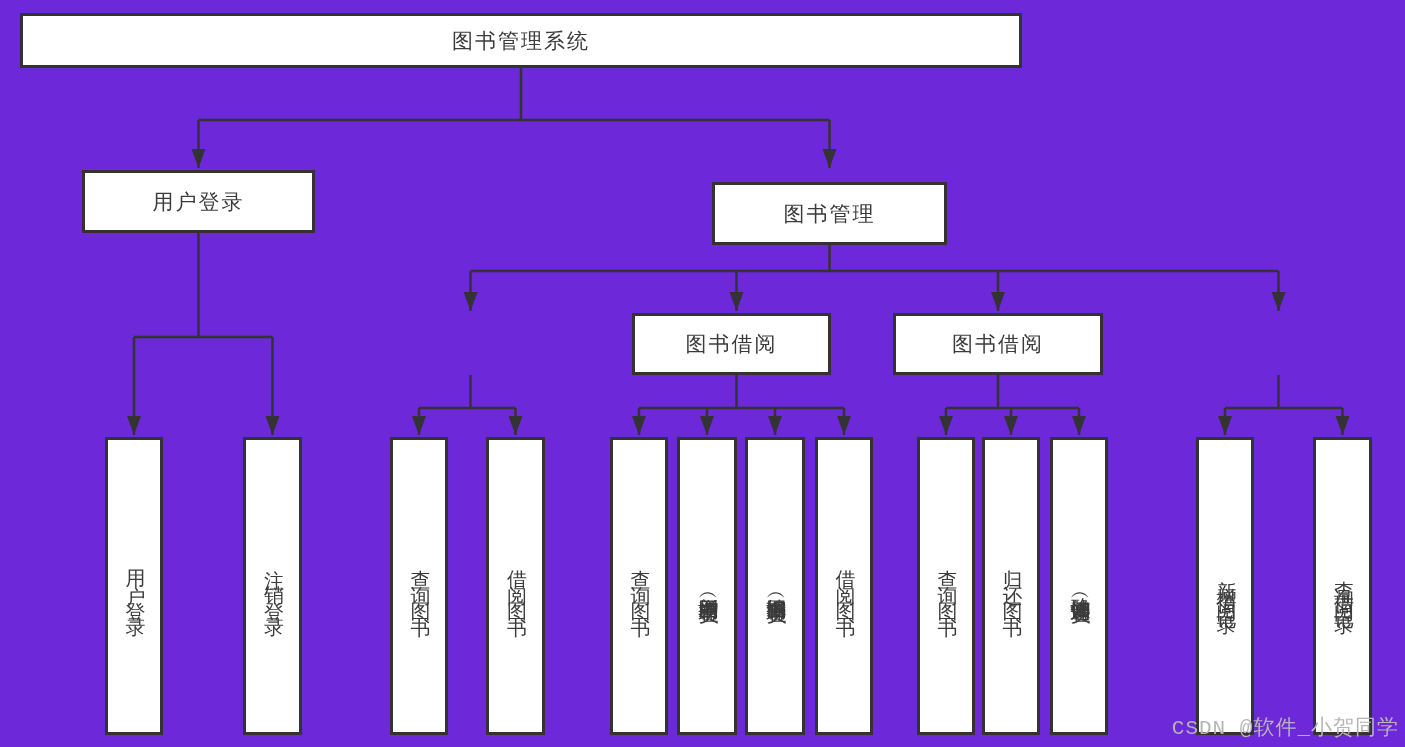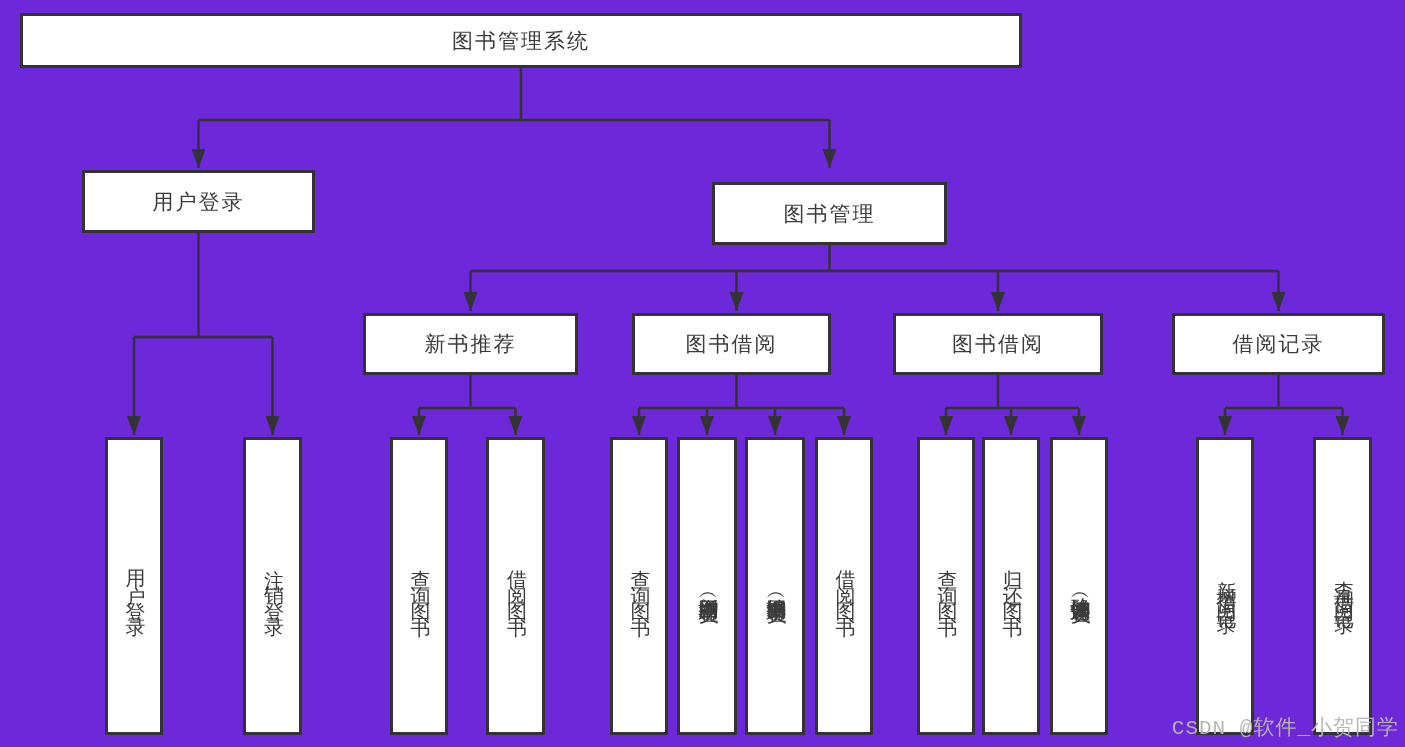--- a/index.html
+++ b/index.html
@@ -83,24 +83,22 @@
       <path d="M1225 408 L1225 435" marker-end="url(#arw)"></path>
       <path d="M1342.5 408 L1342.5 435" marker-end="url(#arw)"></path>
     </g>
   </svg>
 
   <div class="hbox" style="left:20px; top:13px; width:1002px; height:55px;">图书管理系统</div>
 
   <div class="hbox" style="left:82px; top:170px; width:233px; height:63px;">用户登录</div>
   <div class="hbox" style="left:712px; top:170px; width:235px; height:63px;margin-top:12px;">图书管理</div>
 
-  <div class="hbox" style="left:363px; top:313px; width:215px; height:62px;">新书推荐</div>
   <div class="hbox" style="left:632px; top:313px; width:199px; height:62px;">图书借阅</div>
   <div class="hbox" style="left:893px; top:313px; width:210px; height:62px;">图书借阅</div>
-  <div class="hbox" style="left:1172px; top:313px; width:213px; height:62px;">借阅记录</div>
 
   <div class="vbox sp-lg" style="left:105px; width:58px;">
     <span>用户登录</span>
   </div>
   <div class="vbox sp-lg" style="left:243px; width:59px;">
     <span>注销登录</span>
   </div>
 
   <div class="vbox sp-lg" style="left:390px; width:58px;">
     <span>查询图书</span>

